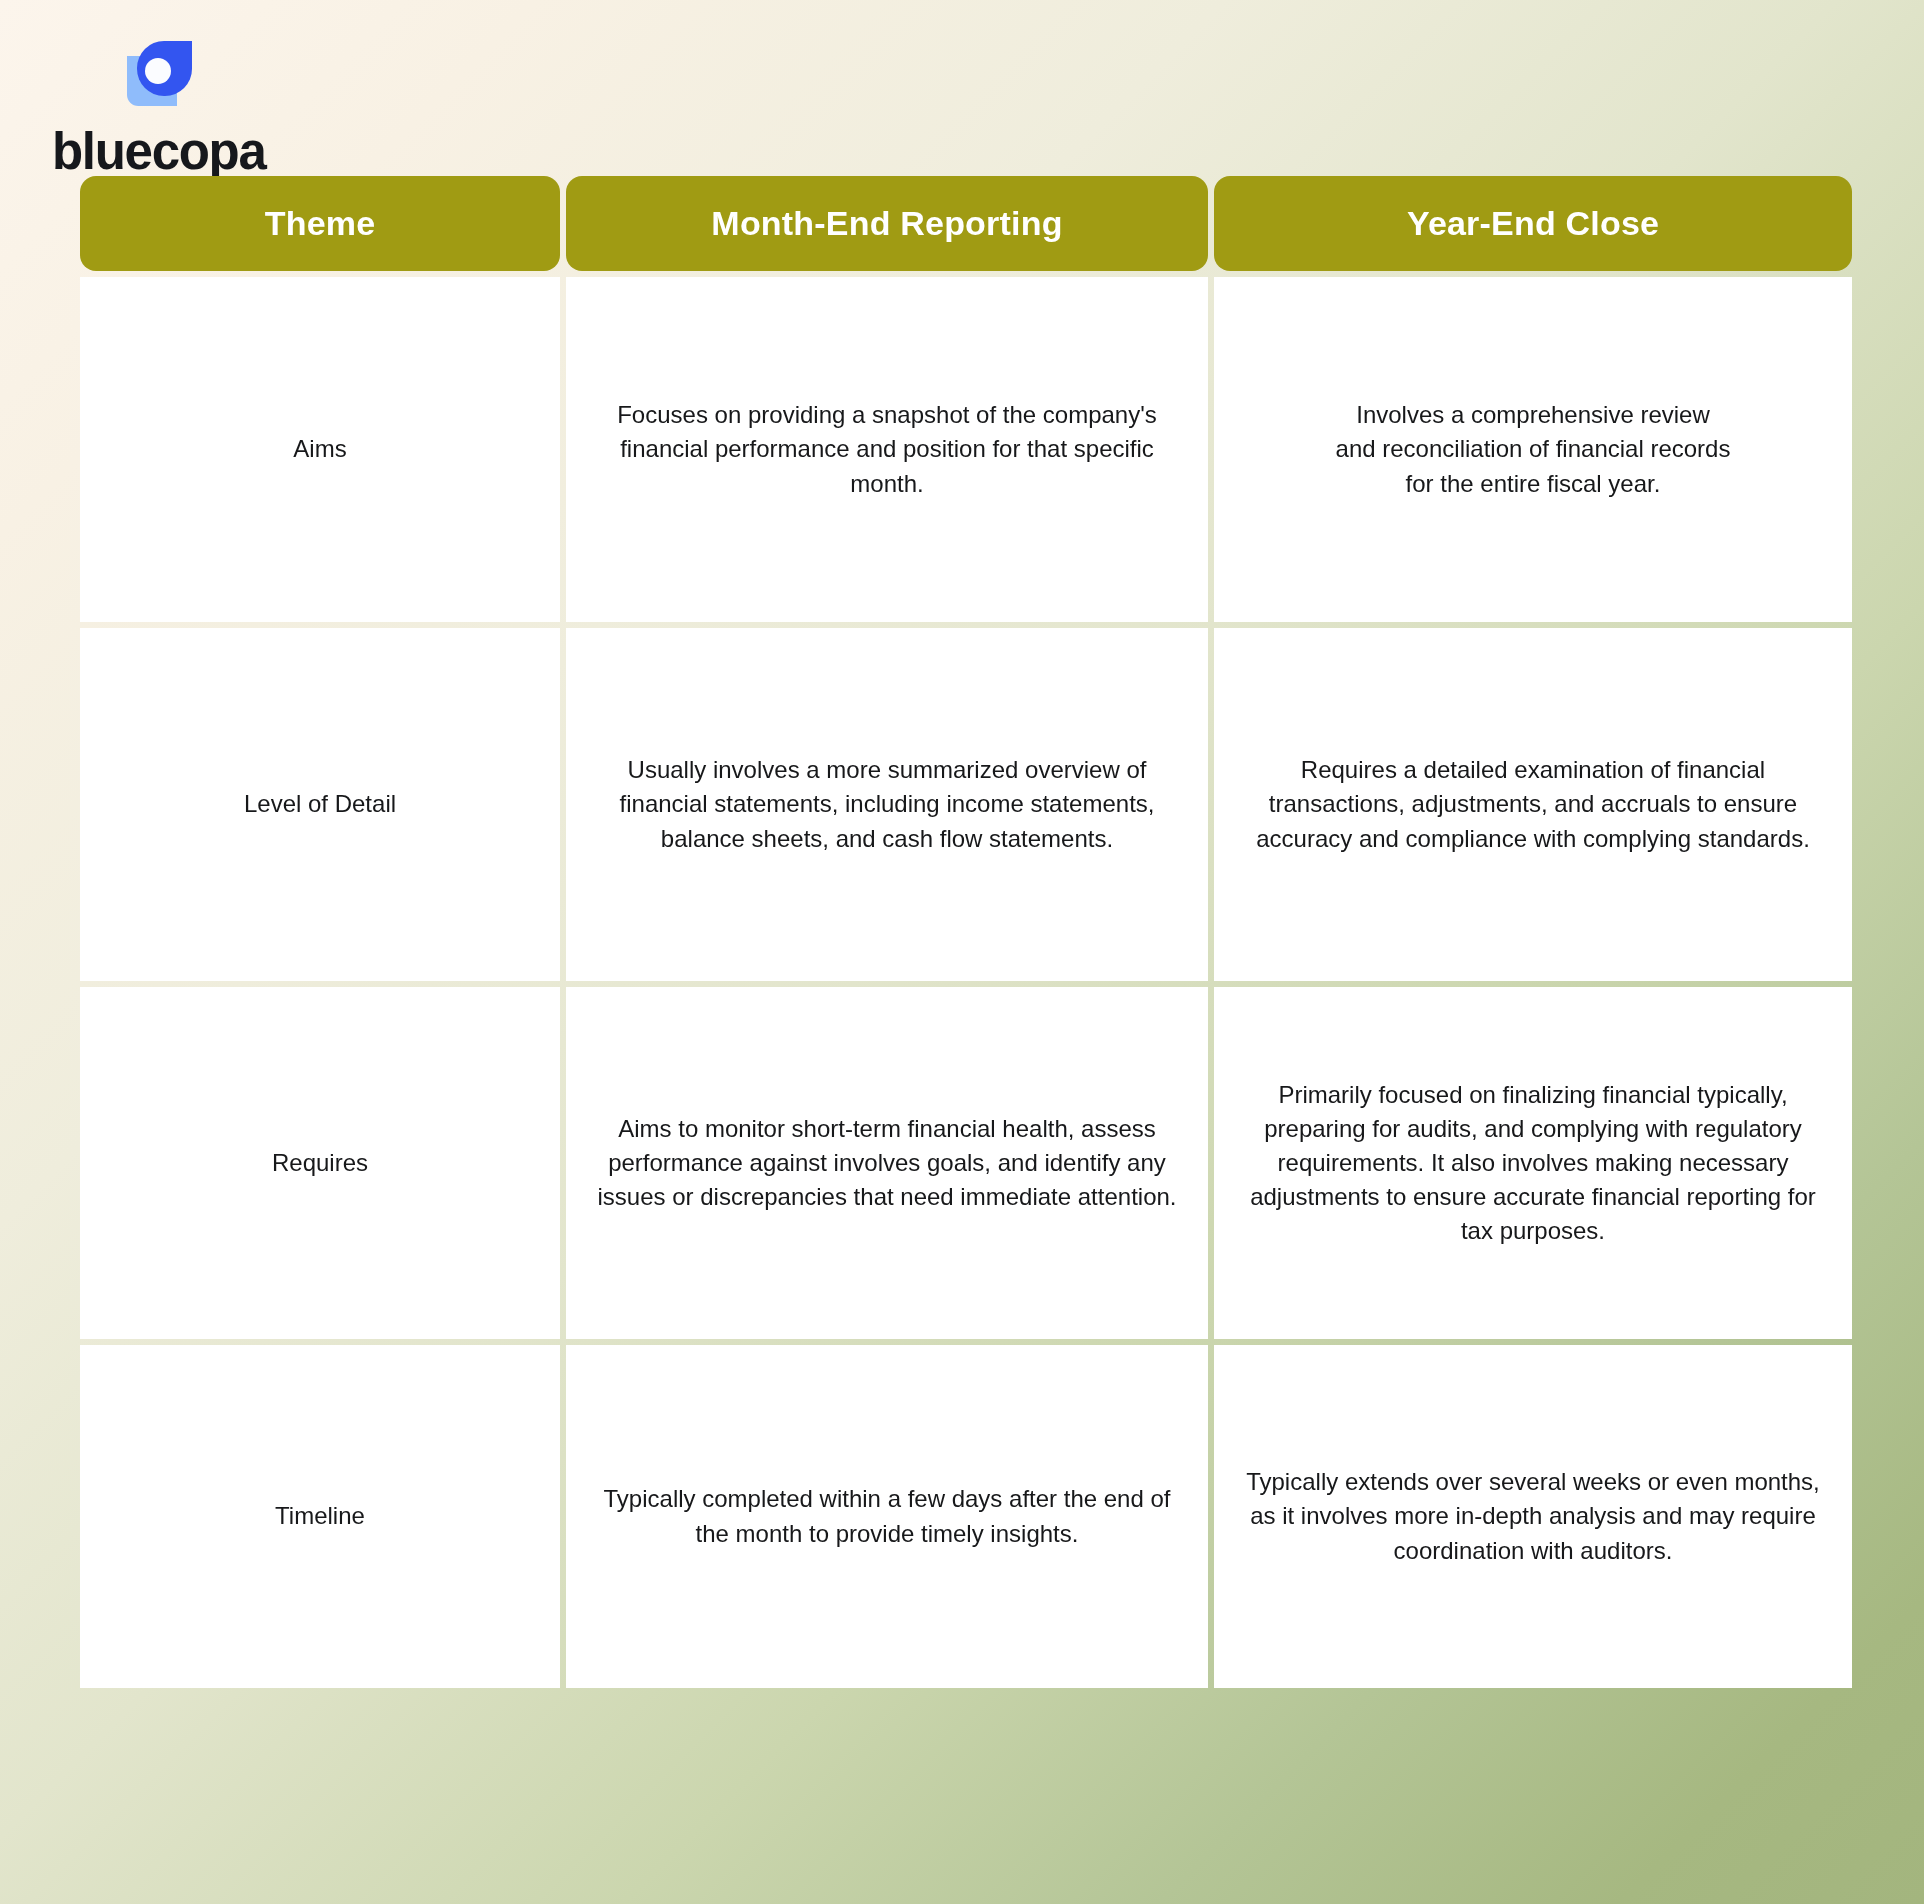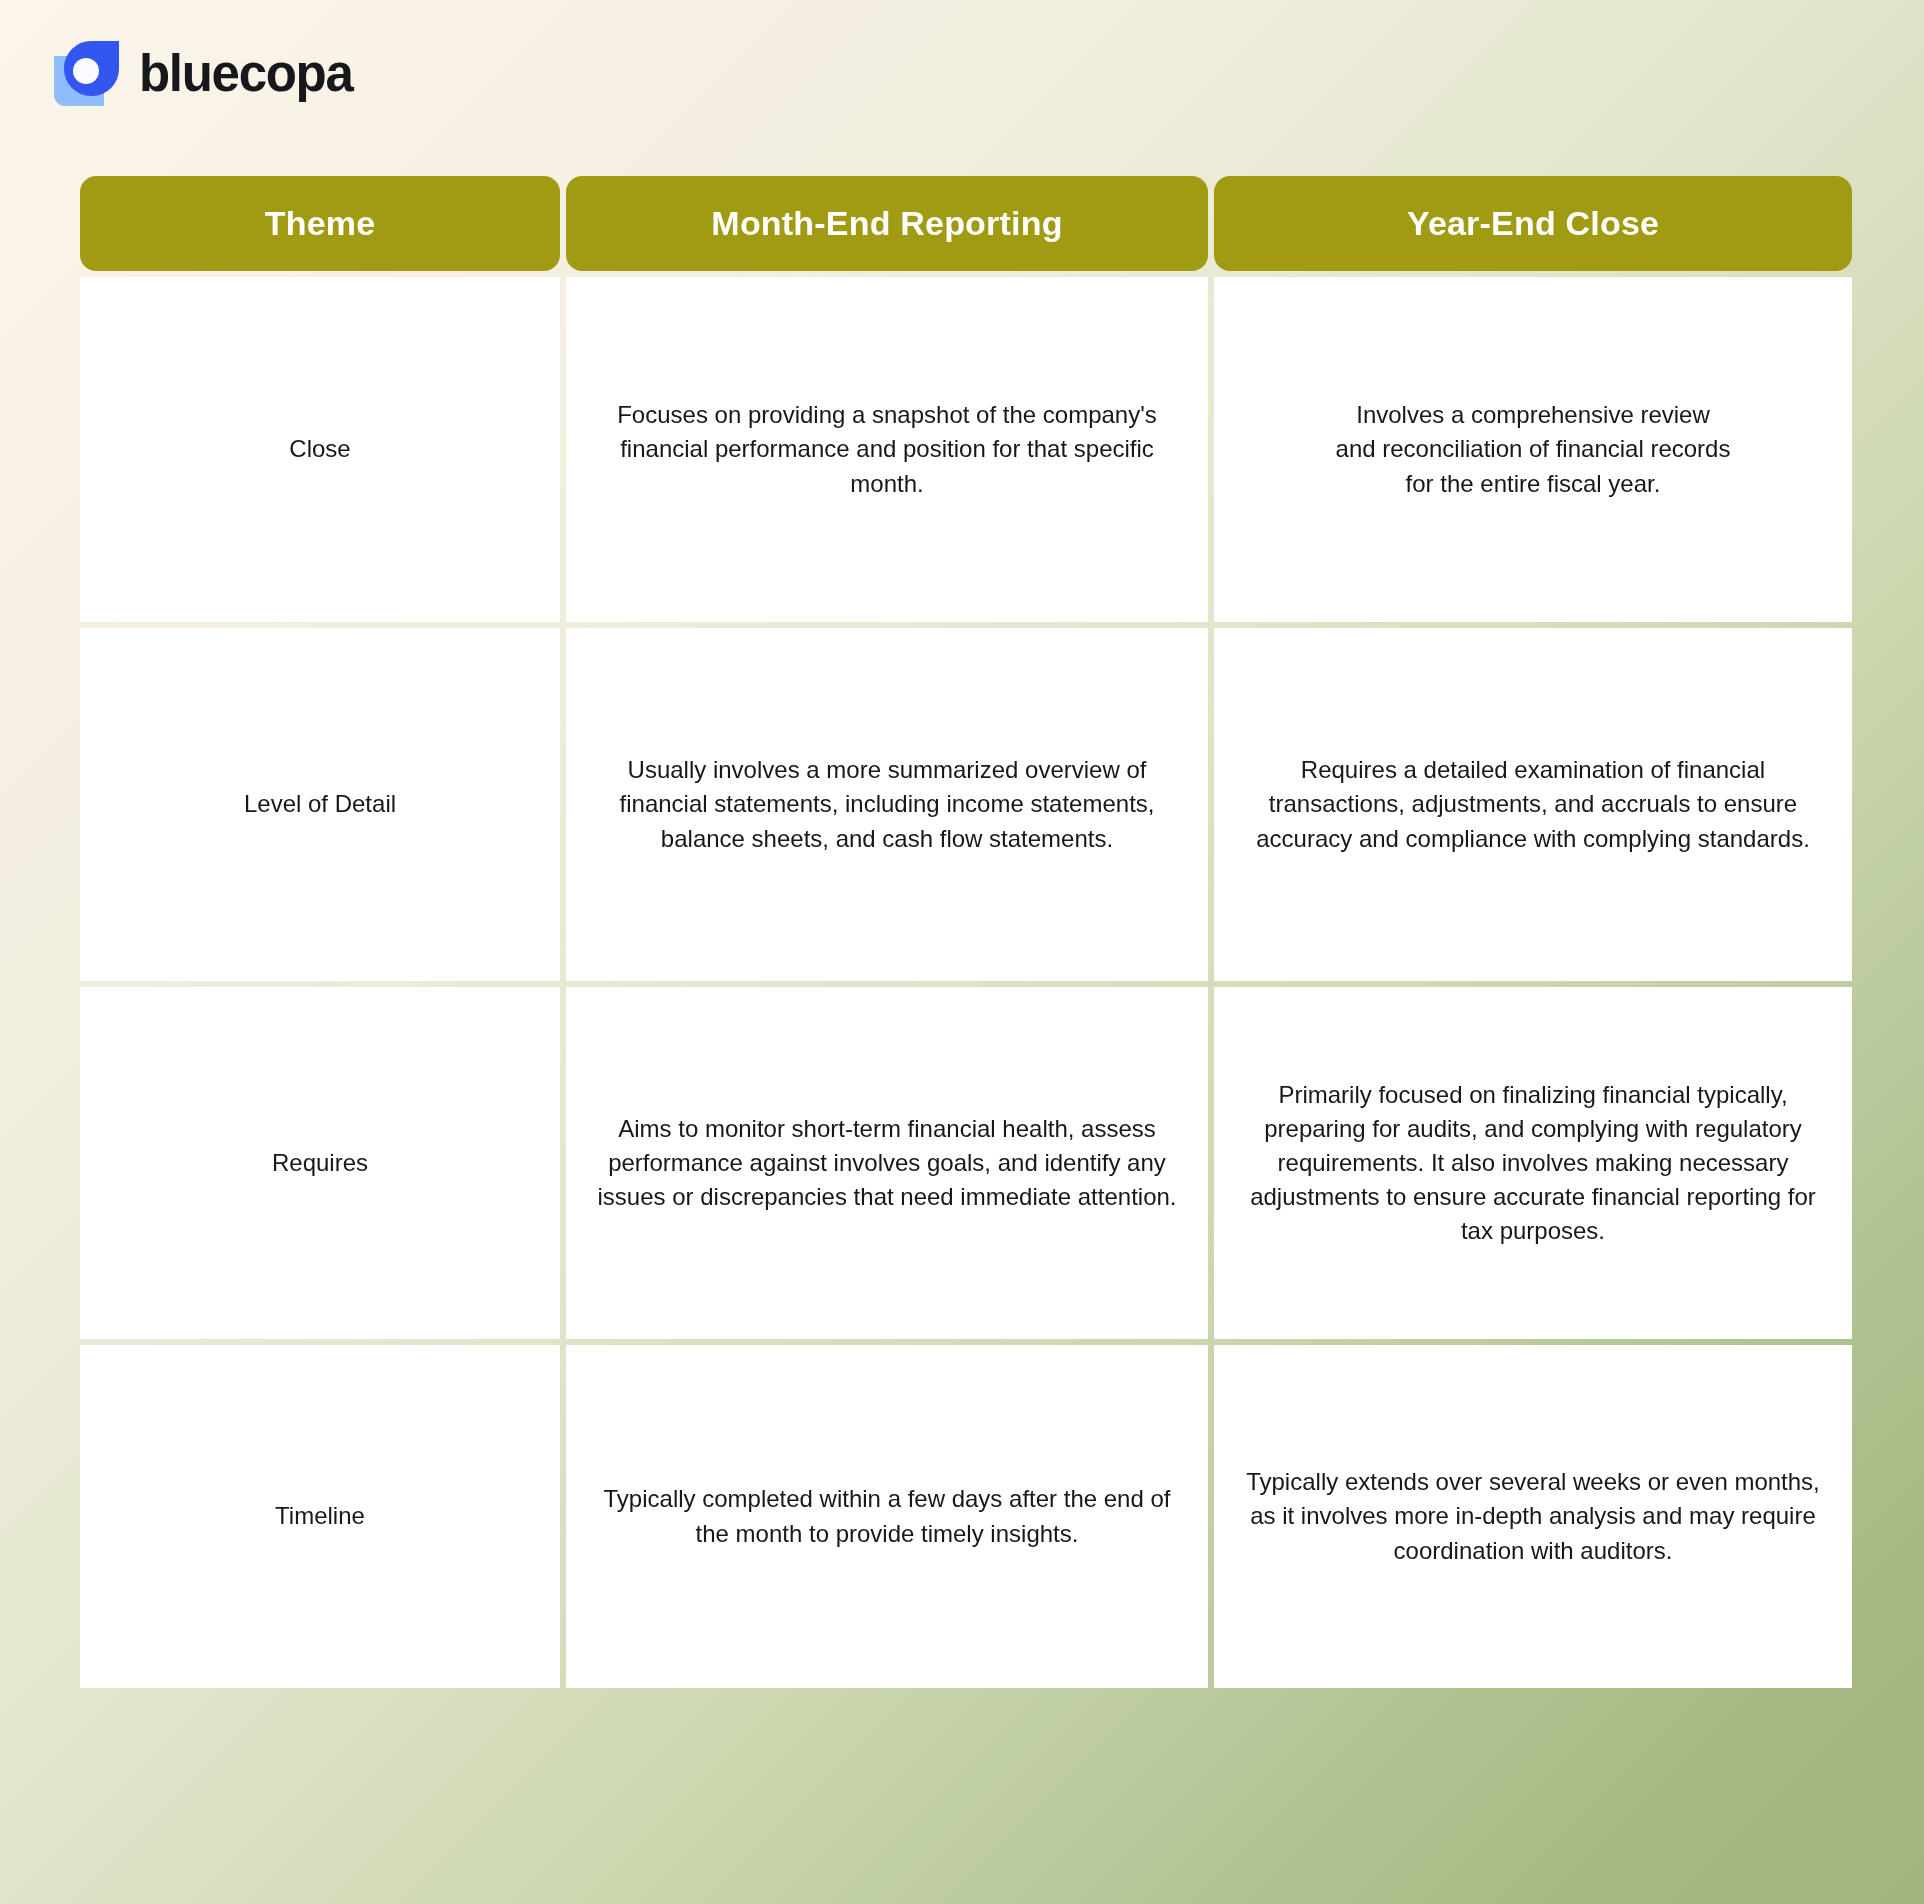--- a/index.html
+++ b/index.html
@@ -24,20 +24,21 @@
   }
 
   
   .brand-bar {
     position: absolute;
     left: 52px;
     top: 39px;
     display: flex;
     align-items: center;
     gap: 18px;
+    flex-direction: column;
   }
   .logo-mark {
     position: relative;
     width: 69px;
     height: 69px;
     flex: 0 0 auto;
   }
   .logo-mark .lm-back {
     position: absolute;
     left: 2.4px;
@@ -137,21 +138,21 @@
   </colgroup>
   <thead>
     <tr>
       <th>Theme</th>
       <th>Month-End Reporting</th>
       <th>Year-End Close</th>
     </tr>
   </thead>
   <tbody>
     <tr class="row-scope">
-      <td class="theme-cell">Close</td>
+      <td class="theme-cell">Aims</td>
       <td>Focuses on providing a snapshot of the company's financial performance and position for that specific month.</td>
       <td style="white-space: pre-line;">Involves a comprehensive review
 and reconciliation of financial records
 for the entire fiscal year.</td>
     </tr>
     <tr class="row-detail">
       <td class="theme-cell">Level of Detail</td>
       <td>Usually involves a more summarized overview of financial statements, including income statements, balance sheets, and cash flow statements.</td>
       <td>Requires a detailed examination of financial transactions, adjustments, and accruals to ensure accuracy and compliance with complying standards.</td>
     </tr>

